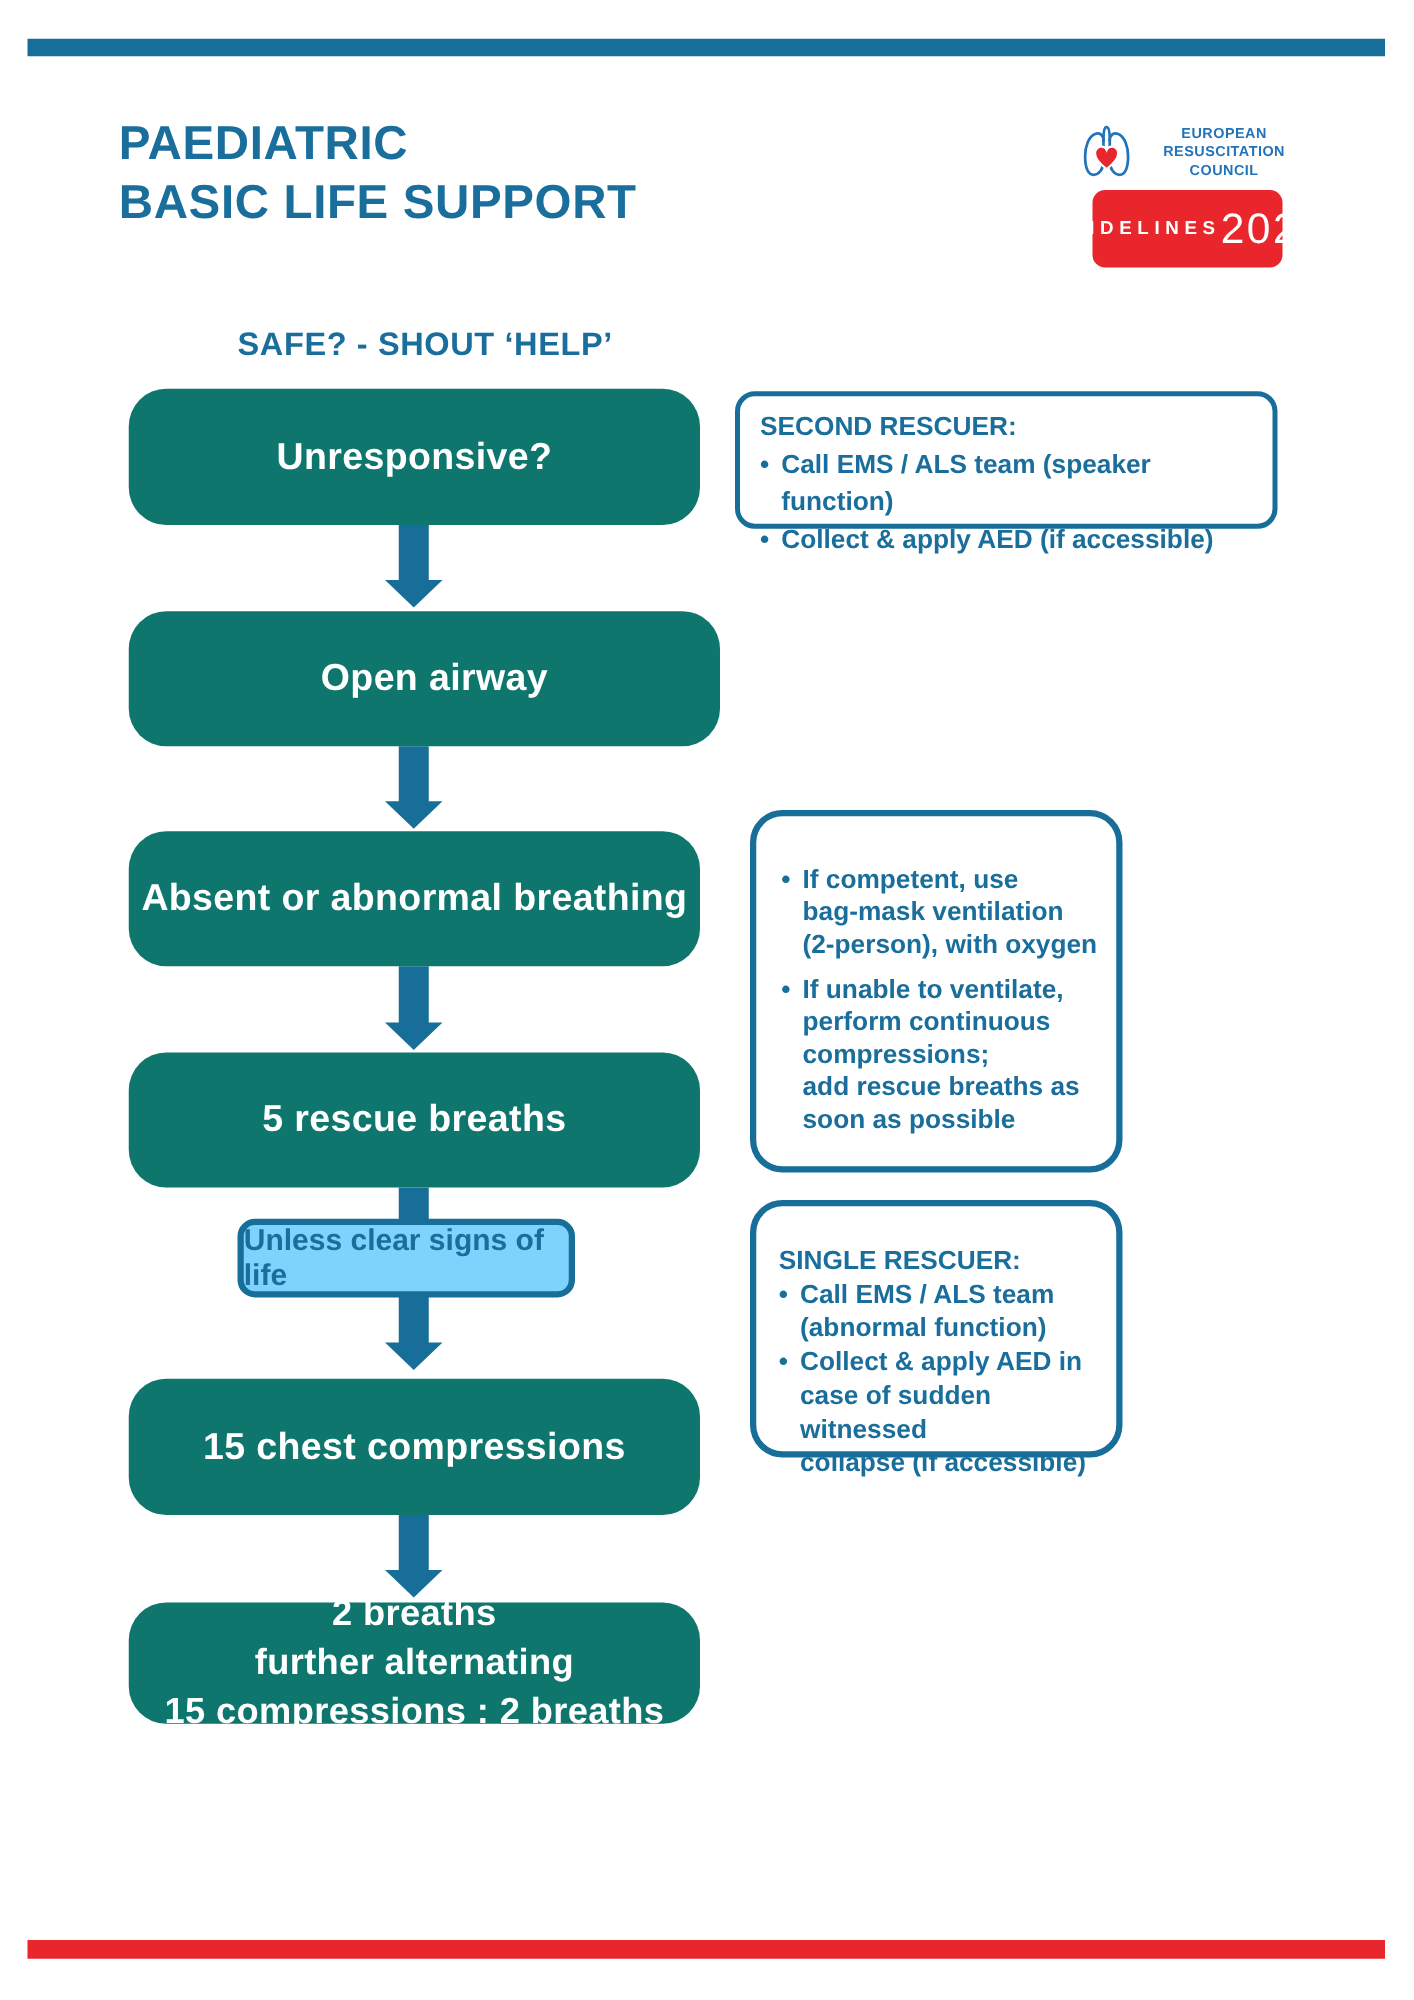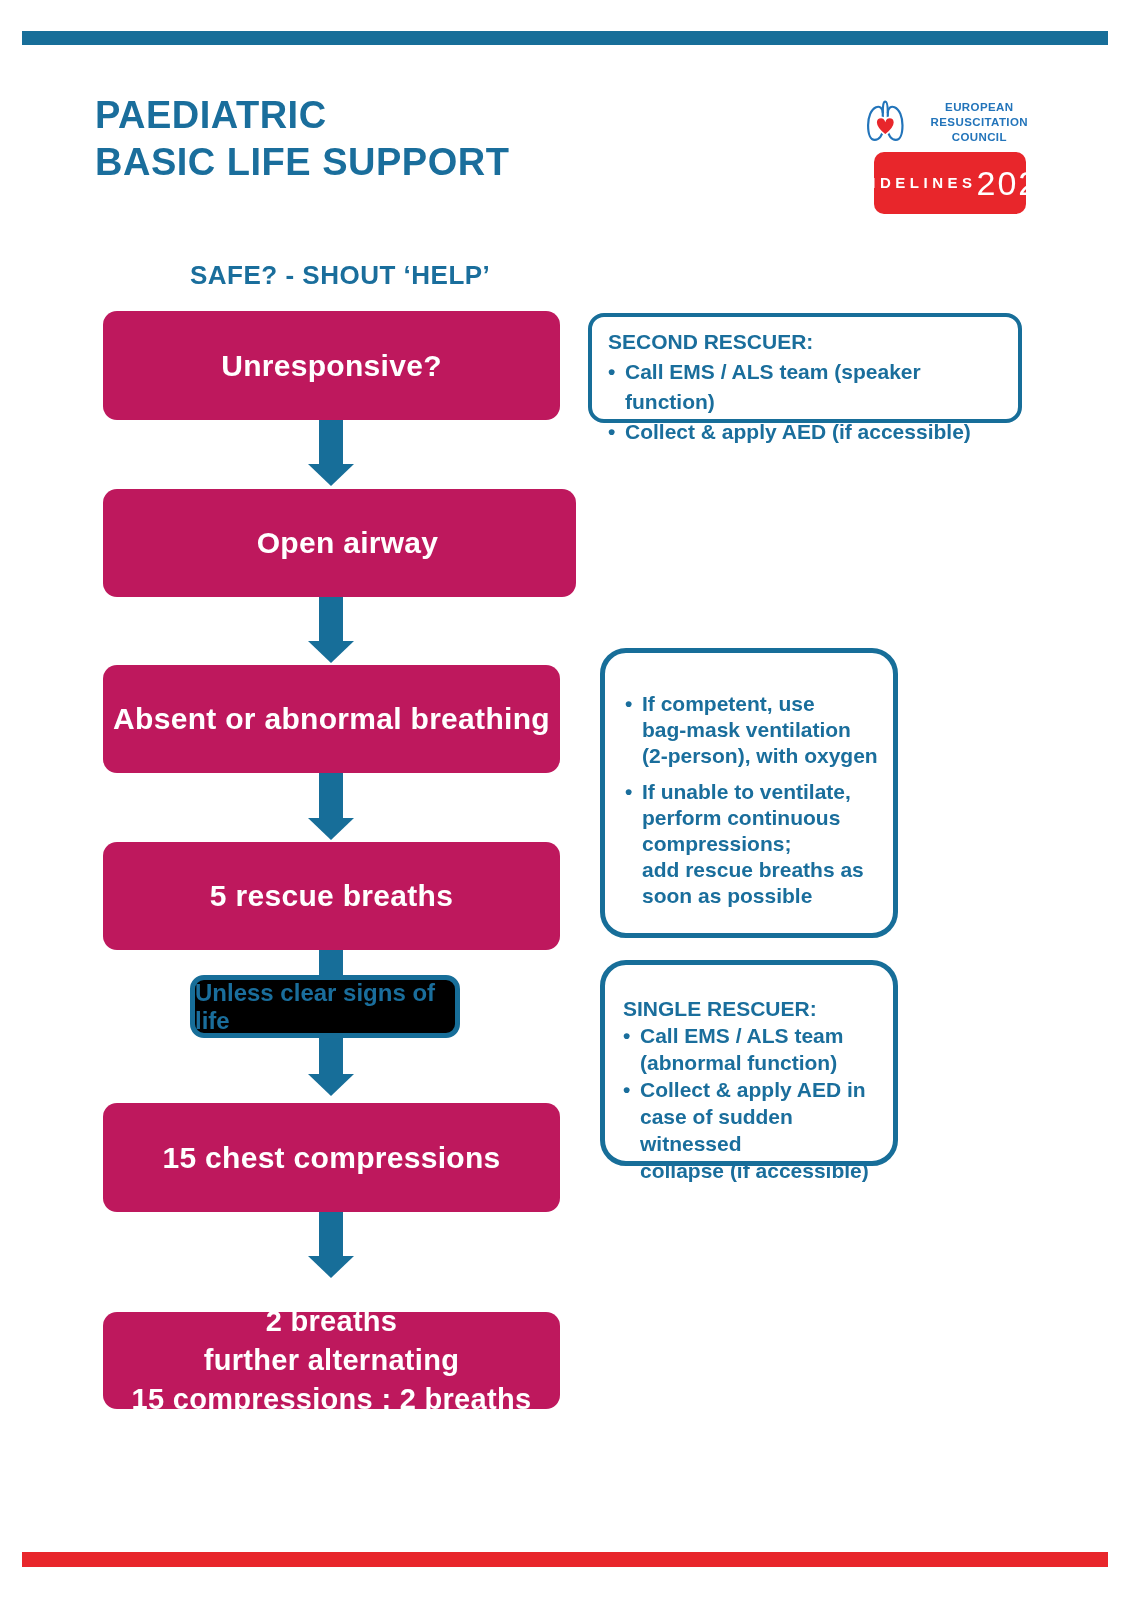--- a/index.html
+++ b/index.html
@@ -27,48 +27,48 @@
     display:flex;flex-direction:row;align-items:center;justify-content:center;color:#fff;
   }
   .badge-title{font-size:15px;font-weight:700;letter-spacing:4.5px;line-height:18px;}
   .badge-year{font-size:34px;font-weight:400;letter-spacing:2px;line-height:36px;}
 
   
   .safe-label{position:absolute;left:190px;top:260px;color:#1A6E9C;font-size:26px;font-weight:700;letter-spacing:.5px;}
 
   
   .step{
-    position:absolute;left:103px;width:457px;background:#be185d;border-radius:14px;
+    position:absolute;left:103px;width:457px;background:#0f766e;border-radius:30px;
     display:flex;align-items:center;justify-content:center;text-align:center;
     color:#ffffff;font-size:30px;font-weight:700;letter-spacing:.3px;z-index:2;
   }
   .b1{top:311px;height:109px;}
   .b2{top:489px;height:108px;padding-left:16px;}
   .b3{top:665px;height:108px;}
   .b4{top:842px;height:108px;}
   .b5{top:1103px;height:109px;}
-  .b6{top:1312px;height:97px;font-size:29px;line-height:39px;}
+  .b6{top:1282px;height:97px;font-size:29px;line-height:39px;}
 
   
   .stem{position:absolute;left:319px;width:24px;background:#176E99;z-index:1;}
   .s1{top:420px;height:46px;}
   .s2{top:597px;height:46px;}
   .s3{top:773px;height:47px;}
   .s4{top:950px;height:126px;}
   .s5{top:1212px;height:46px;}
   .head{
     position:absolute;left:308px;width:0;height:0;z-index:1;
     border-left:23px solid transparent;border-right:23px solid transparent;border-top:22px solid #176E99;
   }
   .h1{top:464px;} .h2{top:641px;} .h3{top:818px;} .h4{top:1074px;} .h5{top:1256px;}
 
   
   .condition{
     position:absolute;left:190px;top:975px;width:270px;height:63px;box-sizing:border-box;
-    background:#000000;border:5px solid #176E99;border-radius:14px;z-index:3;
+    background:#7dd3fc;border:5px solid #176E99;border-radius:14px;z-index:3;
     display:flex;align-items:center;justify-content:center;
     color:#1A6E9C;font-size:24px;font-weight:700;
   }
 
   
   .note{
     position:absolute;box-sizing:border-box;background:#ffffff;border:4px solid #176E99;
     color:#1A6E9C;font-weight:700;z-index:2;
   }
   .n1{left:588px;top:313px;width:434px;height:110px;border-radius:16px;padding:10px 16px;font-size:21px;line-height:30px;white-space:nowrap;}

